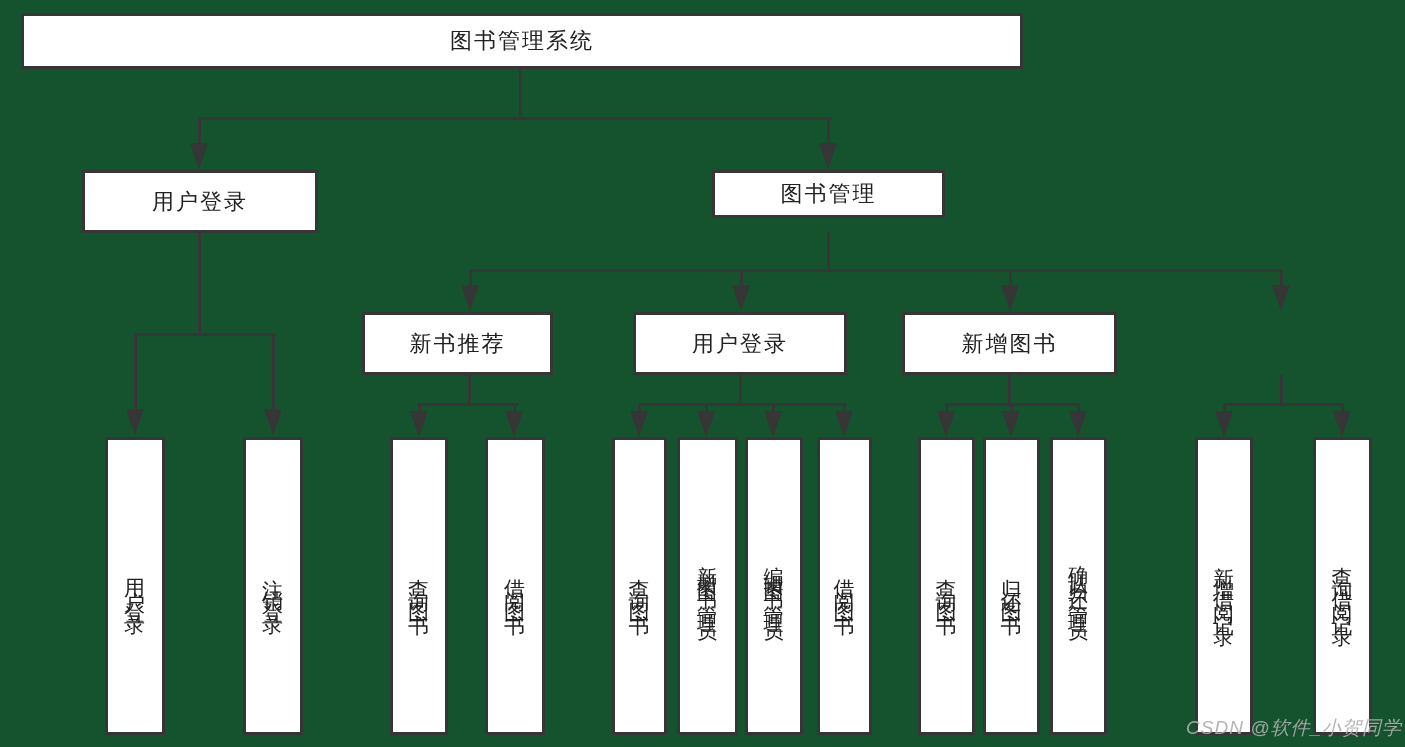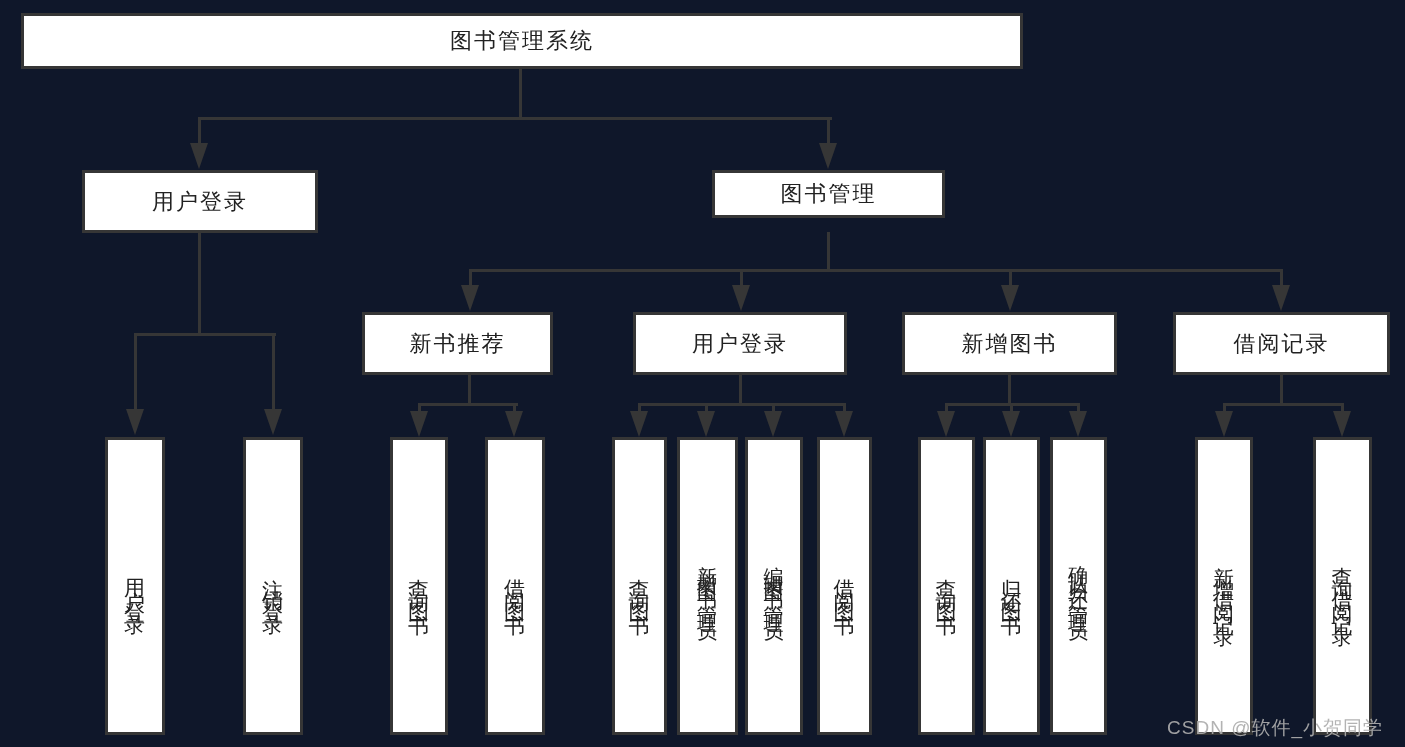--- a/index.html
+++ b/index.html
@@ -1,19 +1,19 @@
 <!DOCTYPE html>
 <html><head>
 <meta charset="utf-8">
 <style>
   html,body{margin:0;padding:0;background:#fff;}
   .canvas{
     position:relative;
     width:1405px;height:747px;
-    background:#0f172a;
+    background:#14532d;
     font-family:"Liberation Sans","DejaVu Sans",sans-serif;
     overflow:hidden;
     text-align:center;
   }
   .node{
     position:absolute;
     box-sizing:border-box;
     background:#fff;
     border:3px solid #363636;
     display:flex;
@@ -41,27 +41,28 @@
   .cl{ position:absolute; background:#363636; }
   .ah{
     position:absolute;
     width:0;height:0;
     border-left:9px solid transparent;
     border-right:9px solid transparent;
     border-top:26px solid #363636;
   }
   .watermark{
     position:absolute;
-    right:22px;
+    right:3px;
     bottom:6px;
     font-size:19px;
     color:rgba(172,172,172,0.92);
     letter-spacing:1px;
     z-index:10;
     white-space:nowrap;
+    font-style:italic;
   }
 </style>
 </head>
 <body>
 
 <div class="canvas">
 
   <div class="node hnode" style="left:21px;top:13px;width:1002px;height:56px">
     <span>图书管理系统</span>
   </div>
@@ -99,23 +100,20 @@
   <div class="ah" style="left:1272px;top:285px"></div>
 
   <div class="node hnode" style="left:362px;top:312px;width:191px;height:63px">
     <span>新书推荐</span>
   </div>
   <div class="node hnode" style="left:633px;top:312px;width:214px;height:63px">
     <span>用户登录</span>
   </div>
   <div class="node hnode" style="left:902px;top:312px;width:215px;height:63px">
     <span>新增图书</span>
-  </div>
-  <div class="node hnode" style="left:1173px;top:312px;width:217px;height:63px">
-    <span>借阅记录</span>
   </div>
 
   <div class="cl" style="left:468px;top:375px;width:3px;height:31px"></div>
   <div class="cl" style="left:418px;top:403px;width:100px;height:3px"></div>
   <div class="cl" style="left:418px;top:405px;width:3px;height:8px"></div>
   <div class="ah" style="left:410px;top:411px"></div>
   <div class="cl" style="left:513px;top:405px;width:3px;height:8px"></div>
   <div class="ah" style="left:505px;top:411px"></div>
 
   <div class="cl" style="left:739px;top:375px;width:3px;height:31px"></div>

